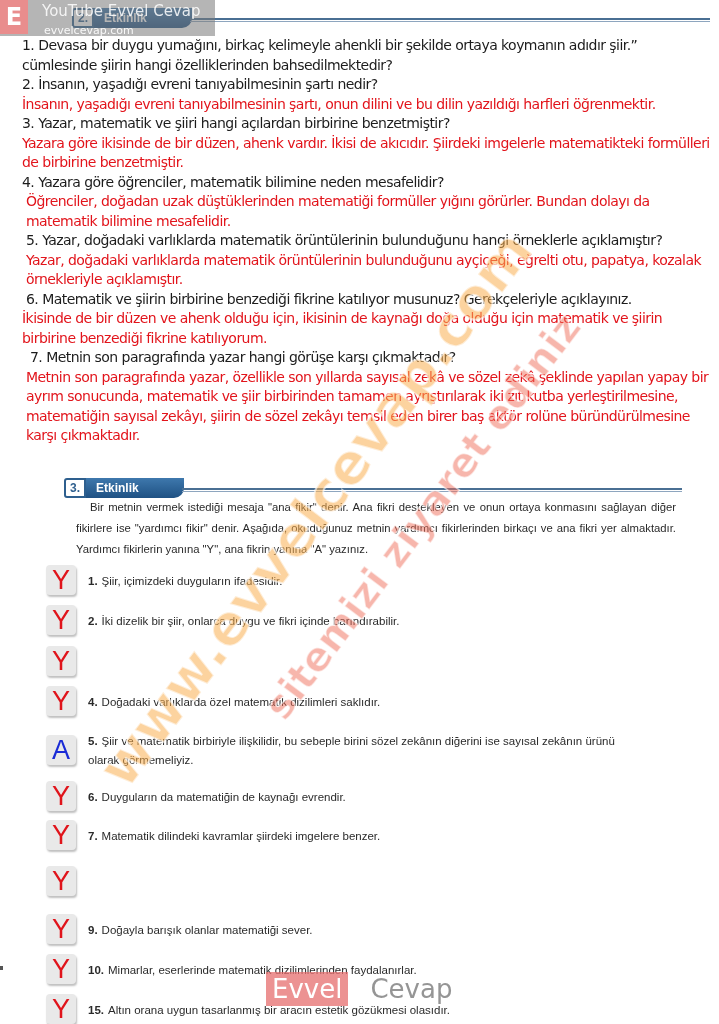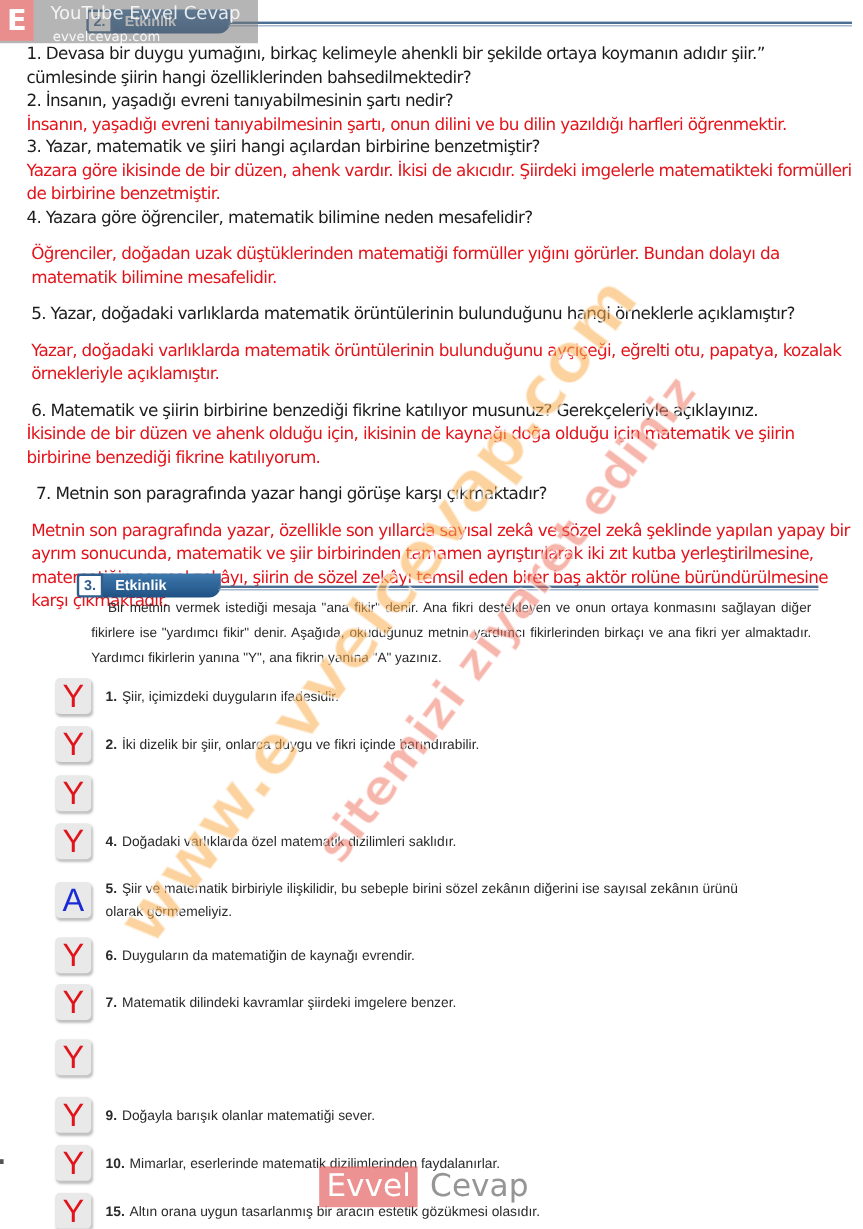--- a/index.html
+++ b/index.html
@@ -15,42 +15,42 @@
   
   .etk { position: absolute; height: 20px; }
   .etk .num { position: absolute; left: 0; top: 0; width: 22px; height: 20px; background: #fff; border: 2px solid #2e5f8e; border-radius: 3px 0 0 3px; font-size: 12px; font-weight: bold; color: #2e5f8e; text-align: center; line-height: 16px; z-index: 2; }
   .etk .lbl { position: absolute; left: 20px; top: 0; height: 20px; width: 100px; background: linear-gradient(#3e78ad, #1f5183); color: #fff; font-weight: bold; font-size: 12px; line-height: 20px; padding-left: 12px; border-radius: 0 0 10px 0; }
   .etk .line { position: absolute; left: 118px; top: 10px; height: 4px; border-top: 2px solid #4a6f93; border-bottom: 1px solid #8ea6bf; }
 
   
   .qa { position: absolute; left: 22px; top: 36px; width: 690px; font-family: "DejaVu Sans", sans-serif; font-size: 14px; line-height: 19.5px; letter-spacing: -0.55px; }
   .q { color: #1c1c1c; }
   .a { color: #e2141b; }
-  .ind { padding-left: 4px; margin-top: 11px; }
+  .ind { padding-left: 4px; }
 
   
   .intro { position: absolute; left: 76px; top: 497px; width: 600px; font-family: "Liberation Sans", sans-serif; font-size: 11.3px; line-height: 21px; color: #2a2a2a; text-indent: 14px; text-align: justify; }
 
   
   .item { position: absolute; left: 46px; height: 34px; width: 660px; }
   .badge { position: absolute; left: 0; top: 0; width: 30px; height: 30px; background: #e9e9e9; border-radius: 4px; box-shadow: 1px 2px 2px rgba(0,0,0,0.25); font-family: "Liberation Sans", sans-serif; font-size: 27px; text-align: center; line-height: 31px; }
   .badge.y { color: #e0141b; }
   .badge.a { color: #1a2bd6; }
   .itxt { position: absolute; left: 42px; top: 7px; width: 600px; font-family: "Liberation Sans", sans-serif; font-size: 11.5px; line-height: 19px; color: #2a2a2a; }
   .itxt b { font-weight: bold; margin-right: 4px; }
 
   
   .wm { position: absolute; font-family: "DejaVu Sans", sans-serif; font-weight: bold; white-space: nowrap; transform-origin: left top; pointer-events: none; z-index: 4; }
   .wm1 { left: 85px; top: 760px; font-size: 56px; color: rgba(250,175,80,0.55); transform: rotate(-53deg); -webkit-text-stroke: 2px rgba(255,255,255,0.6); }
   .wm2 { left: 255px; top: 700px; font-size: 40px; color: rgba(240,110,90,0.5); transform: rotate(-53deg); -webkit-text-stroke: 1.5px rgba(255,255,255,0.6); }
 
   
   .brand { position: absolute; left: 266px; top: 972px; height: 34px; z-index: 6; }
   .brand .ev { display: inline-block; background: rgba(230,110,110,0.75); color: #fff; font-family: "DejaVu Sans", sans-serif; font-size: 26px; padding: 0 6px; line-height: 34px; }
-  .brand .cv { display: inline-block; color: rgba(130,130,130,0.85); font-family: "DejaVu Sans", sans-serif; font-size: 26px; padding-left: 10px; line-height: 34px; }
+  .brand .cv { display: inline-block; color: rgba(130,130,130,0.85); font-family: "DejaVu Sans", sans-serif; font-size: 26px; padding-left: 22px; line-height: 34px; }
 
   .dot { position: absolute; left: 0; top: 966px; width: 3px; height: 4px; background: #555; }
 </style>
 </head>
 <body>
 
 <div class="top-wm">
   <div class="e-box">E</div>
   <div class="yt">YouTube Evvel Cevap</div>
   <div class="site">evvelcevap.com</div>

